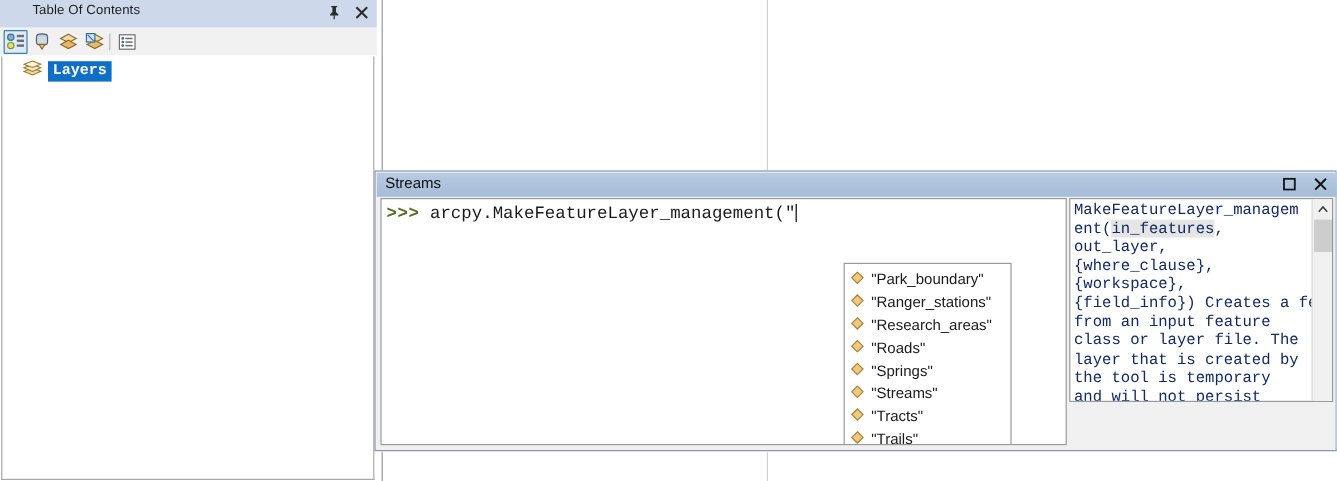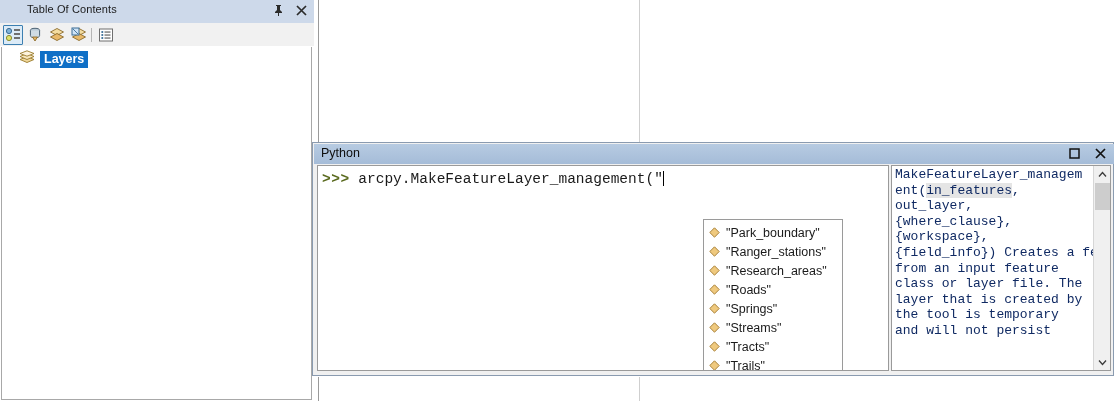--- a/index.html
+++ b/index.html
@@ -146,20 +146,21 @@
     box-sizing: border-box;
   }
   .toc-tree-item {
     position: absolute;
     left: 17px;
     top: 3px;
     display: flex;
     align-items: center;
     gap: 5px;
     height: 18px;
+    font-family: Liberation Mono, monospace;
   }
   .toc-item-label {
     background: #0f6fc6;
     color: #ffffff;
     font-size: 12.5px;
     font-weight: bold;
     padding: 1px 4px 2px 4px;
     line-height: 14px;
     white-space: nowrap;
   }
@@ -275,21 +276,21 @@
     color: #1a1a1a;
     white-space: nowrap;
   }
 
   
   .py-help {
     position: absolute;
     left: 577px;
     top: 1px;
     width: 220px;
-    height: 206px;
+    height: 170px;
     background: #ffffff;
     border: 1px solid #9a9a9a;
     box-sizing: border-box;
     overflow: hidden;
   }
   .help-text {
     position: absolute;
     left: 3px;
     top: 1px;
     width: 198px;
@@ -438,21 +439,21 @@
           </svg>
         </span>
         <span class="toc-item-label">Layers</span>
       </div>
     </div>
   </div>
 
   <div class="py-window">
 
     <div class="py-titlebar">
-      <div class="py-title-text">Python</div>
+      <div class="py-title-text">Streams</div>
       <div class="py-titlebtns">
         <div class="tb-icon">
           <svg width="11" height="11" viewBox="0 0 11 11">
             <rect x="1" y="1" width="9" height="9" fill="none" stroke="#121212" stroke-width="1.5"></rect>
           </svg>
         </div>
         <div class="tb-icon">
           <svg width="11" height="11" viewBox="0 0 11 11">
             <path d="M1 1 L10 10 M10 1 L1 10" stroke="#121212" stroke-width="1.7" fill="none"></path>
           </svg>

